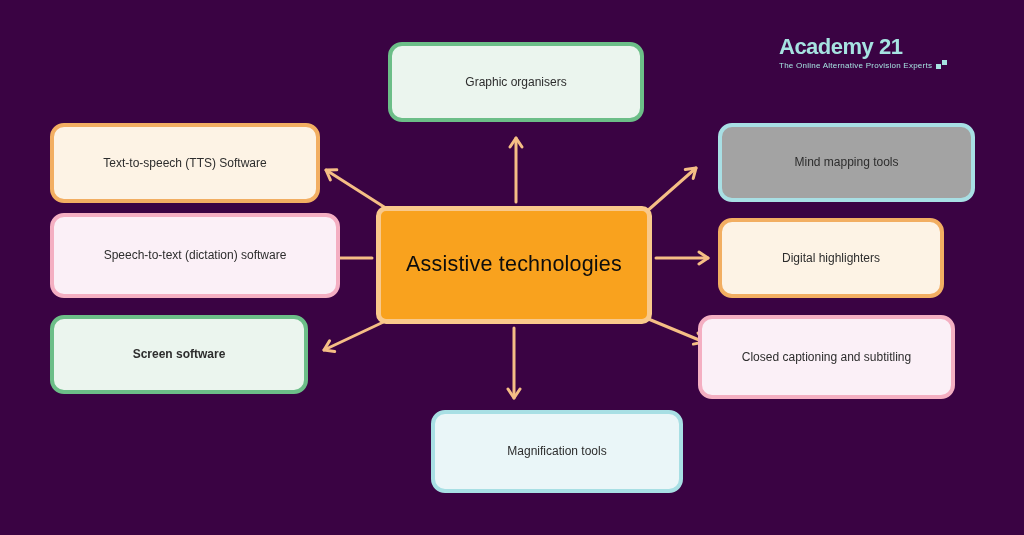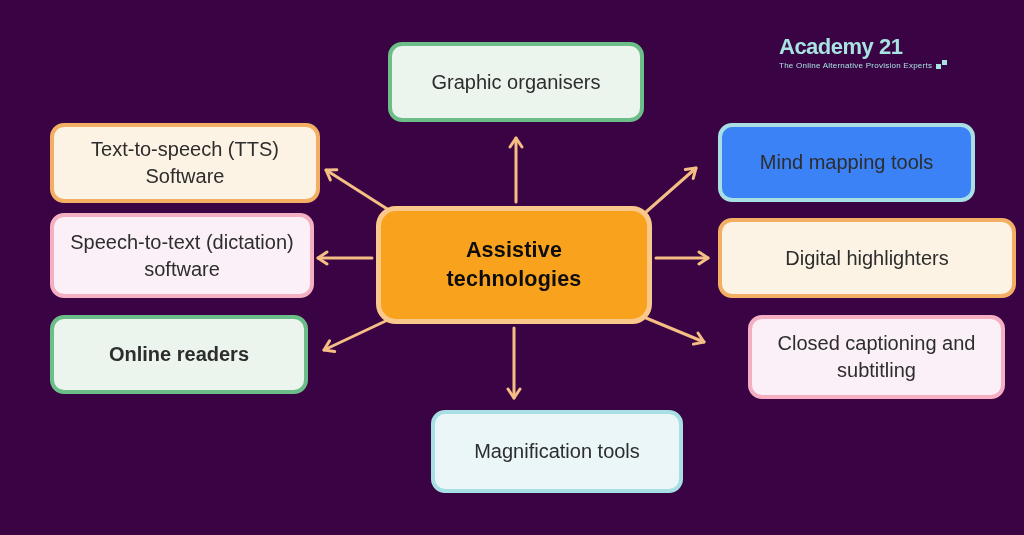--- a/index.html
+++ b/index.html
@@ -11,27 +11,27 @@
     position:relative;width:1024px;height:535px;
   }
   .arrows{
     position:absolute;left:0;top:0;width:1024px;height:535px;
     pointer-events:none;
   }
   .node{
     position:absolute;box-sizing:border-box;
     border:4px solid transparent;border-radius:14px;
     display:flex;align-items:center;justify-content:center;
-    text-align:center;color:#2d2d2d;font-size:20px;line-height:1.35;
+    text-align:center;color:#2d2d2d;font-size:12px;line-height:1.35;
     padding:4px 16px;
   }
   .node .label{display:block;}
   .node.center{
-    border-width:5px;border-radius:20px;
-    font-size:21.5px;font-weight:700;color:#0d0d0d;
+    border-width:5px;border-radius:10px;
+    font-size:21.5px;font-weight:400;color:#0d0d0d;
     letter-spacing:0.2px;
   }
   .logo{
     position:absolute;left:779px;top:36px;width:200px;
     line-height:1;
   }
   .logo .wordmark{
     font-size:22px;font-weight:800;letter-spacing:-0.5px;
   }
   .logo .tagline{
@@ -68,41 +68,41 @@
   </svg>
 
   <div class="node center" style="left: 376px; top: 206px; width: 276px; height: 118px; background: rgb(249, 162, 30); border-color: rgb(249, 201, 139);">
     <span class="label">Assistive technologies</span>
   </div>
 
   <div class="node" style="left: 388px; top: 42px; width: 256px; height: 80px; background: rgb(235, 245, 238); border-color: rgb(108, 190, 136);">
     <span class="label">Graphic organisers</span>
   </div>
 
-  <div class="node" style="left: 718px; top: 123px; width: 257px; height: 79px; background: #3b82f6; border-color: rgb(168, 223, 228);">
+  <div class="node" style="left: 718px; top: 123px; width: 257px; height: 79px; background: #a3a3a3; border-color: rgb(168, 223, 228);">
     <span class="label">Mind mapping tools</span>
   </div>
 
-  <div class="node" style="left: 718px; top: 218px; width: 298px; height: 80px; background: rgb(253, 243, 229); border-color: rgb(242, 174, 98);">
+  <div class="node" style="left: 718px; top: 218px; width: 226px; height: 80px; background: rgb(253, 243, 229); border-color: rgb(242, 174, 98);">
     <span class="label">Digital highlighters</span>
   </div>
 
-  <div class="node" style="left: 748px; top: 315px; width: 257px; height: 84px; background: rgb(251, 240, 247); border-color: rgb(244, 175, 194); justify-content: center;">
+  <div class="node" style="left: 698px; top: 315px; width: 257px; height: 84px; background: rgb(251, 240, 247); border-color: rgb(244, 175, 194); justify-content: center;">
     <span class="label">Closed captioning and subtitling</span>
   </div>
 
   <div class="node" style="left: 398px; top: 410px; width: 252px; height: 83px; background: rgb(234, 246, 248); border-color: rgb(168, 223, 228); margin-left: 33px;">
     <span class="label">Magnification tools</span>
   </div>
 
   <div class="node" style="left: 50px; top: 315px; width: 258px; height: 79px; background: rgb(235, 245, 238); border-color: rgb(108, 190, 136); font-weight: 700;">
-    <span class="label">Online readers</span>
+    <span class="label">Screen software</span>
   </div>
 
-  <div class="node" style="left: 50px; top: 213px; width: 264px; height: 85px; background: rgb(251, 240, 247); border-color: rgb(244, 175, 194);">
+  <div class="node" style="left: 50px; top: 213px; width: 290px; height: 85px; background: rgb(251, 240, 247); border-color: rgb(244, 175, 194);">
     <span class="label">Speech-to-text (dictation) software</span>
   </div>
 
   <div class="node" style="left: 50px; top: 123px; width: 270px; height: 80px; background: rgb(253, 243, 229); border-color: rgb(242, 174, 98);">
     <span class="label">Text-to-speech (TTS) Software</span>
   </div>
 
   <div class="logo" style="color: rgb(166, 227, 225);">
     <div class="wordmark">Academy 21</div>
     <div class="tagline">

